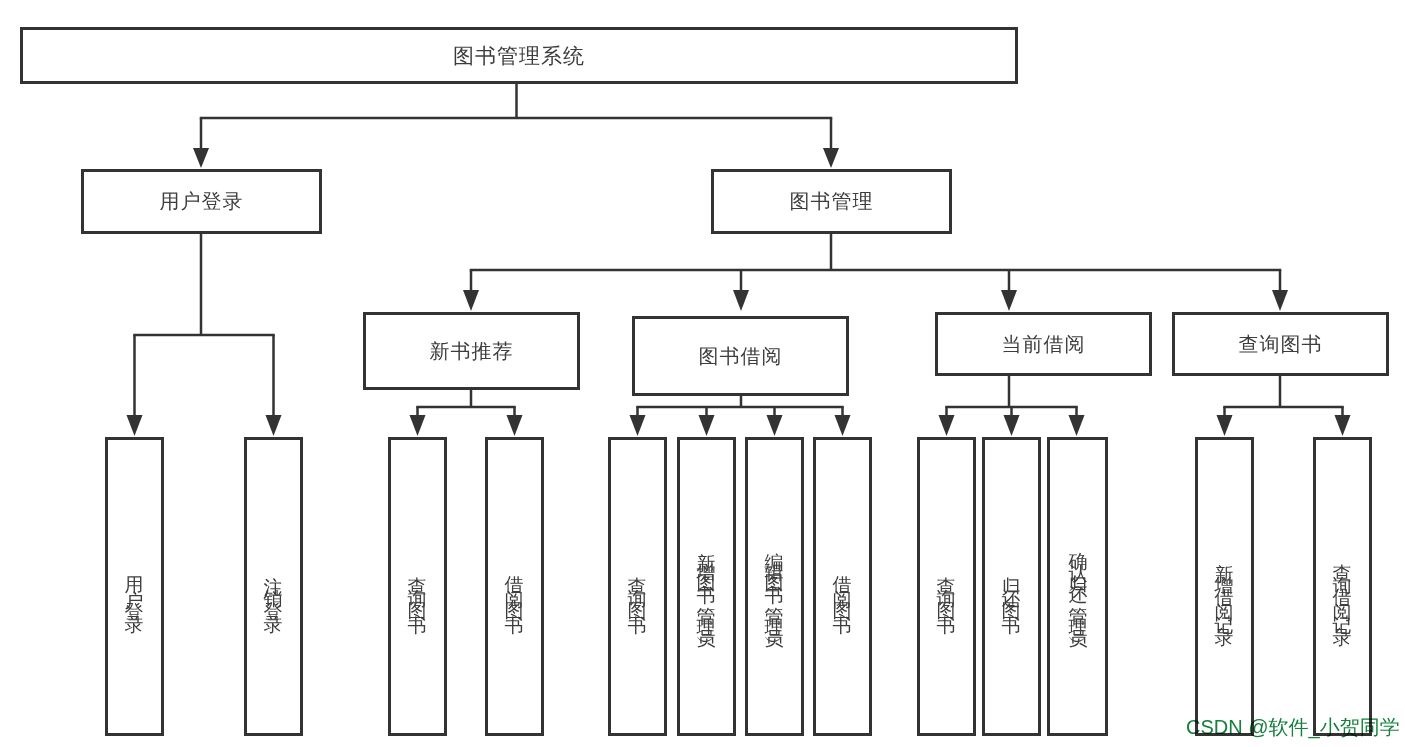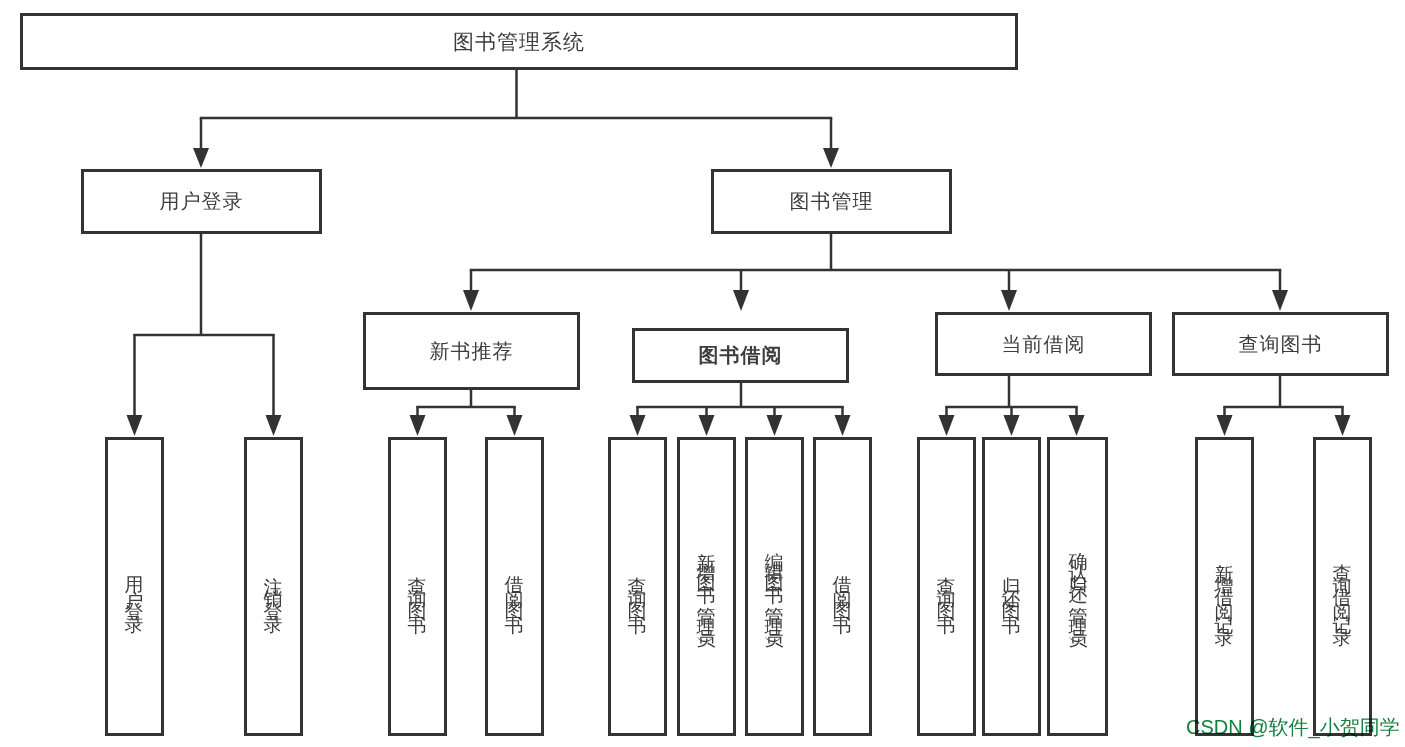--- a/index.html
+++ b/index.html
@@ -25,21 +25,21 @@
     box-sizing: border-box;
     border: 3px solid #333333;
     background: #ffffff;
     display: flex;
     align-items: center;
     justify-content: center;
     font-size: 20px;
     letter-spacing: 1px;
     color: #3d3d3d;
   }
-  .hnode.root { font-size: 21px; }
+  .hnode.root { font-size: 21px; margin-top: 14px; }
 
   .vnode {
     position: absolute;
     box-sizing: border-box;
     width: 59px;
     height: 299px;
     border: 3px solid #333333;
     background: #ffffff;
     writing-mode: vertical-rl;
     text-orientation: mixed;
@@ -135,21 +135,21 @@
       <path class="tri" d="M1334.5 415 H1350.5 L1342.5 436 Z"></path>
     </g>
   </svg>
 
   <div class="hnode root" style="left:20px; top:13px; width:998px; height:57px;">图书管理系统</div>
 
   <div class="hnode" style="left:81px; top:169px; width:241px; height:65px;">用户登录</div>
   <div class="hnode" style="left:711px; top:169px; width:241px; height:65px;">图书管理</div>
 
   <div class="hnode" style="left:363px; top:312px; width:217px; height:78px;">新书推荐</div>
-  <div class="hnode" style="left:632px; top:328px; width:217px; height:55px;font-weight:bold;">图书借阅</div>
+  <div class="hnode" style="left:632px; top:316px; width:217px; height:80px;">图书借阅</div>
   <div class="hnode" style="left:900px; top:312px; width:217px; height:64px;margin-left:35px;">当前借阅</div>
   <div class="hnode" style="left:1172px; top:312px; width:217px; height:64px;">查询图书</div>
 
   <div class="vnode" style="left:105px; top:437px;">用户登录</div>
   <div class="vnode" style="left:244px; top:437px;">注销登录</div>
 
   <div class="vnode" style="left:388px; top:437px;">查询图书</div>
   <div class="vnode" style="left:485px; top:437px;">借阅图书</div>
 
   <div class="vnode" style="left:608px; top:437px;">查询图书</div>

